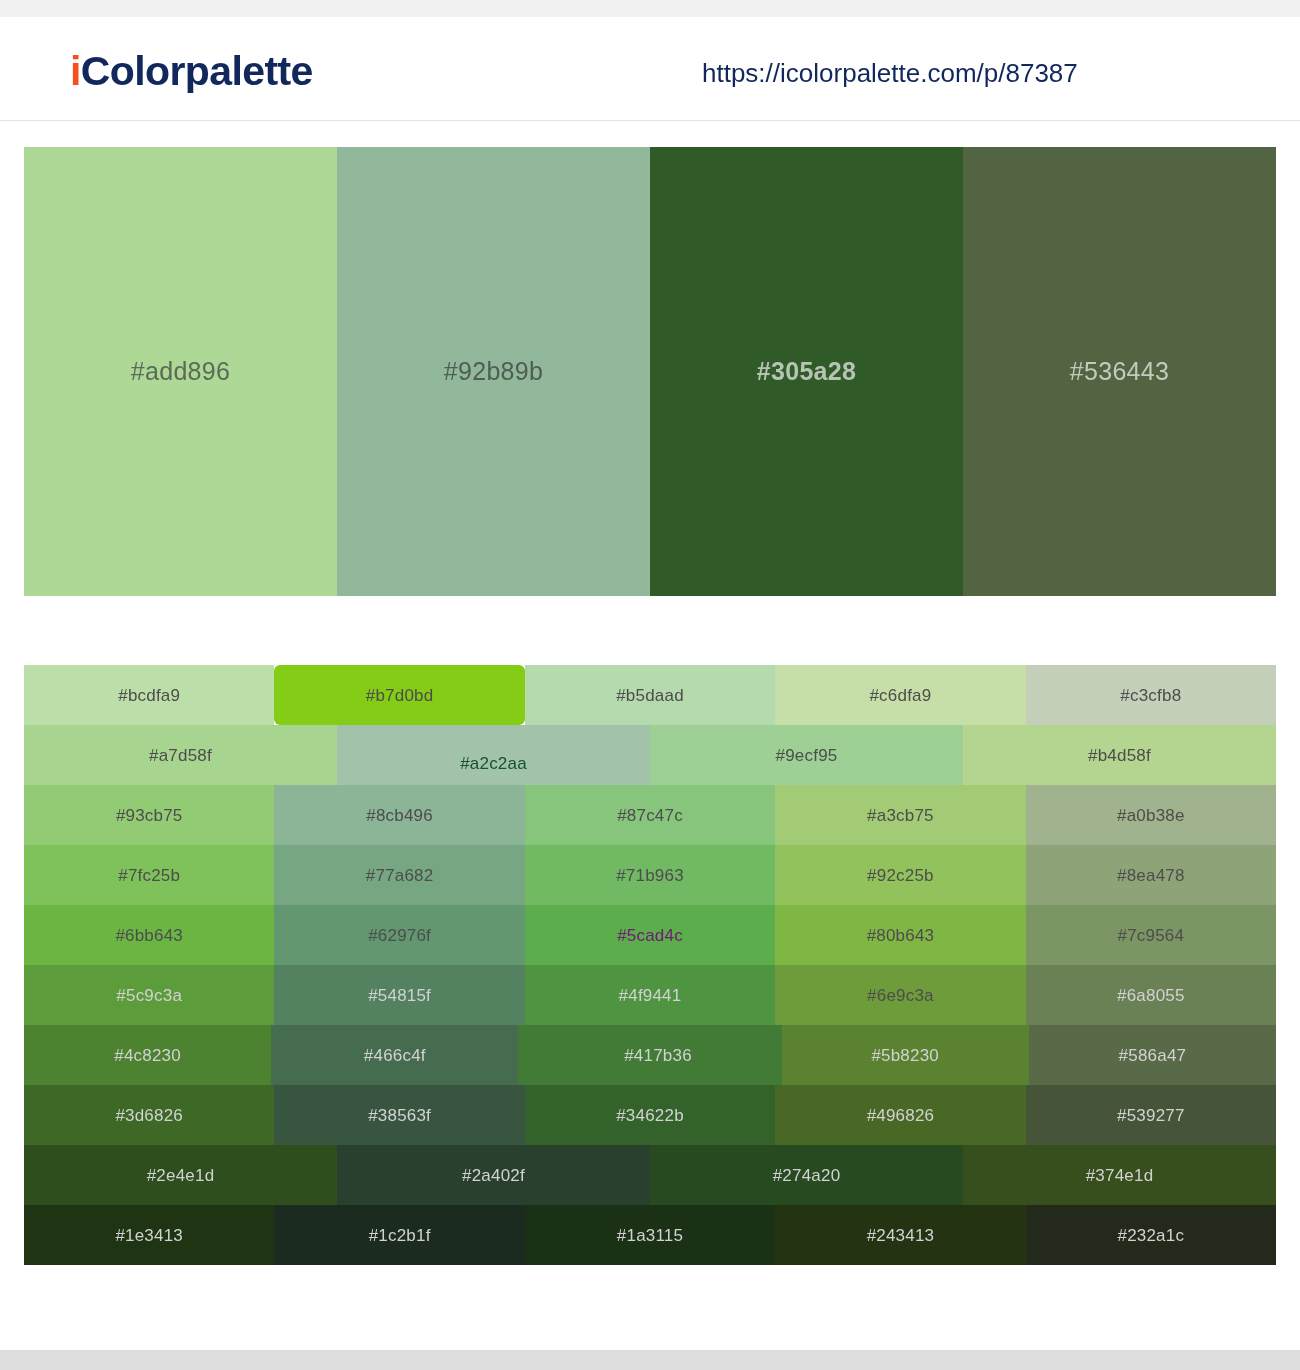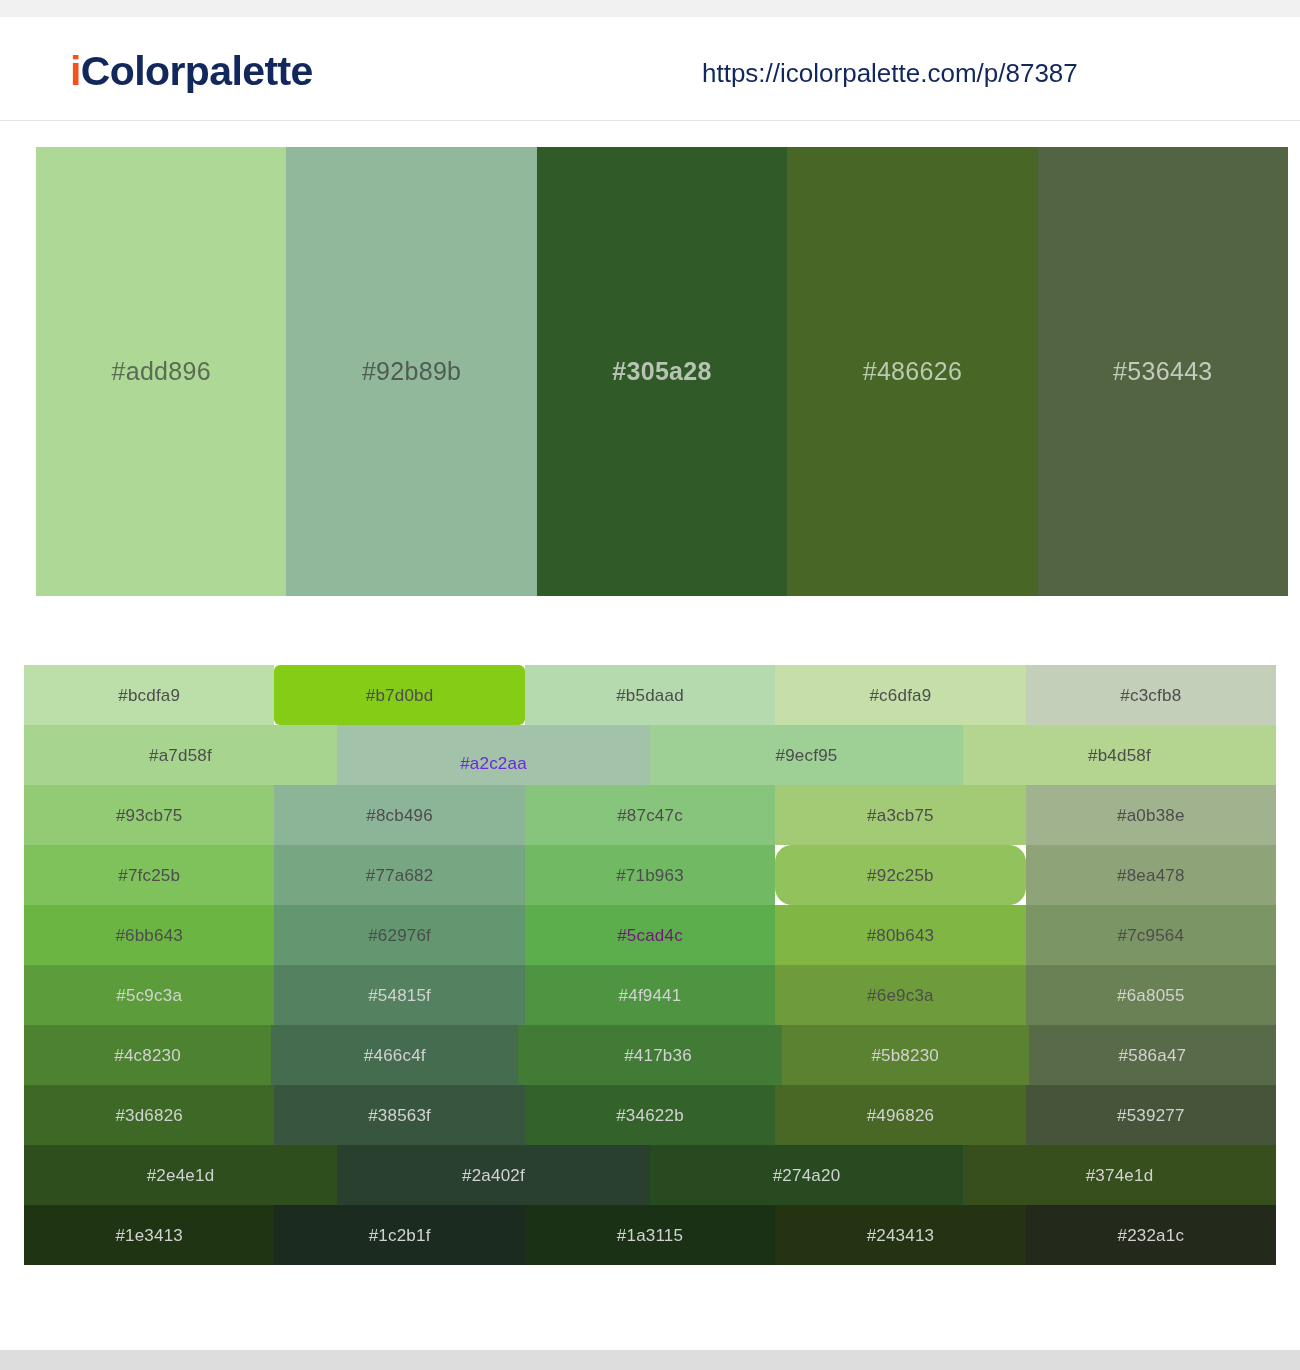--- a/index.html
+++ b/index.html
@@ -59,21 +59,21 @@
     font-size: 26px;
     color: #12275b;
     white-space: nowrap;
     line-height: 1;
     letter-spacing: 0px;
   }
 
   
   .palette-card {
     position: absolute;
-    left: 36px;
+    left: 24px;
     top: 147px;
     width: 1252px;
     height: 449px;
     display: flex;
   }
   .palette-swatch {
     flex: 1 1 0;
     display: flex;
     align-items: center;
     justify-content: center;
@@ -136,23 +136,20 @@
   <div class="palette-card" id="palette-strip">
       <div class="palette-swatch" style="background: rgb(173, 216, 150);">
         <span class="hexlabel" style="color: rgb(91, 107, 85);">#add896</span>
       </div>
       <div class="palette-swatch" style="background: rgb(146, 184, 155);">
         <span class="hexlabel" style="color: rgb(79, 93, 83);">#92b89b</span>
       </div>
       <div class="palette-swatch" style="background: rgb(48, 90, 40); font-weight: bold;">
         <span class="hexlabel" style="color: rgb(183, 196, 180);">#305a28</span>
       </div>
-      <div class="palette-swatch" style="background: rgb(72, 102, 38);">
-        <span class="hexlabel" style="color: rgb(188, 201, 179);">#486626</span>
-      </div>
       <div class="palette-swatch" style="background: rgb(83, 100, 67);">
         <span class="hexlabel" style="color: rgb(195, 203, 189);">#536443</span>
       </div>
     </div>
 
   <div class="grid-card" id="shades-grid">
       <div class="grid-row">
         <div class="grid-cell" style="background: rgb(188, 223, 169);">
           <span class="hexlabel" style="color: rgb(77, 77, 77);">#bcdfa9</span>
         </div>
@@ -167,21 +164,21 @@
         </div>
         <div class="grid-cell" style="background: rgb(195, 207, 184);">
           <span class="hexlabel" style="color: rgb(77, 77, 77);">#c3cfb8</span>
         </div>
       </div>
       <div class="grid-row">
         <div class="grid-cell" style="background: rgb(167, 213, 143);">
           <span class="hexlabel" style="color: rgb(77, 77, 77);">#a7d58f</span>
         </div>
         <div class="grid-cell" style="background: rgb(162, 194, 170);">
-          <span class="hexlabel" style="color: #6d28d9; margin-top: 16px;">#a2c2aa</span>
+          <span class="hexlabel" style="color: #14532d; margin-top: 16px;">#a2c2aa</span>
         </div>
         <div class="grid-cell" style="background: rgb(158, 207, 149);">
           <span class="hexlabel" style="color: rgb(77, 77, 77);">#9ecf95</span>
         </div>
         <div class="grid-cell" style="background: rgb(180, 213, 143);">
           <span class="hexlabel" style="color: rgb(77, 77, 77);">#b4d58f</span>
         </div>
       </div>
       <div class="grid-row">
         <div class="grid-cell" style="background: rgb(147, 203, 117);">
@@ -203,21 +200,21 @@
       <div class="grid-row">
         <div class="grid-cell" style="background: rgb(127, 194, 91);">
           <span class="hexlabel" style="color: rgb(77, 77, 77);">#7fc25b</span>
         </div>
         <div class="grid-cell" style="background: rgb(119, 166, 130);">
           <span class="hexlabel" style="color: rgb(77, 77, 77);">#77a682</span>
         </div>
         <div class="grid-cell" style="background: rgb(113, 185, 99);">
           <span class="hexlabel" style="color: rgb(77, 77, 77);">#71b963</span>
         </div>
-        <div class="grid-cell" style="background: rgb(146, 194, 91); border-radius: 17px;">
+        <div class="grid-cell" style="background: rgb(146, 194, 91);">
           <span class="hexlabel" style="color: rgb(77, 77, 77);">#92c25b</span>
         </div>
         <div class="grid-cell" style="background: rgb(142, 164, 120);">
           <span class="hexlabel" style="color: rgb(77, 77, 77);">#8ea478</span>
         </div>
       </div>
       <div class="grid-row">
         <div class="grid-cell" style="background: rgb(107, 182, 67);">
           <span class="hexlabel" style="color: rgb(77, 77, 77);">#6bb643</span>
         </div>

